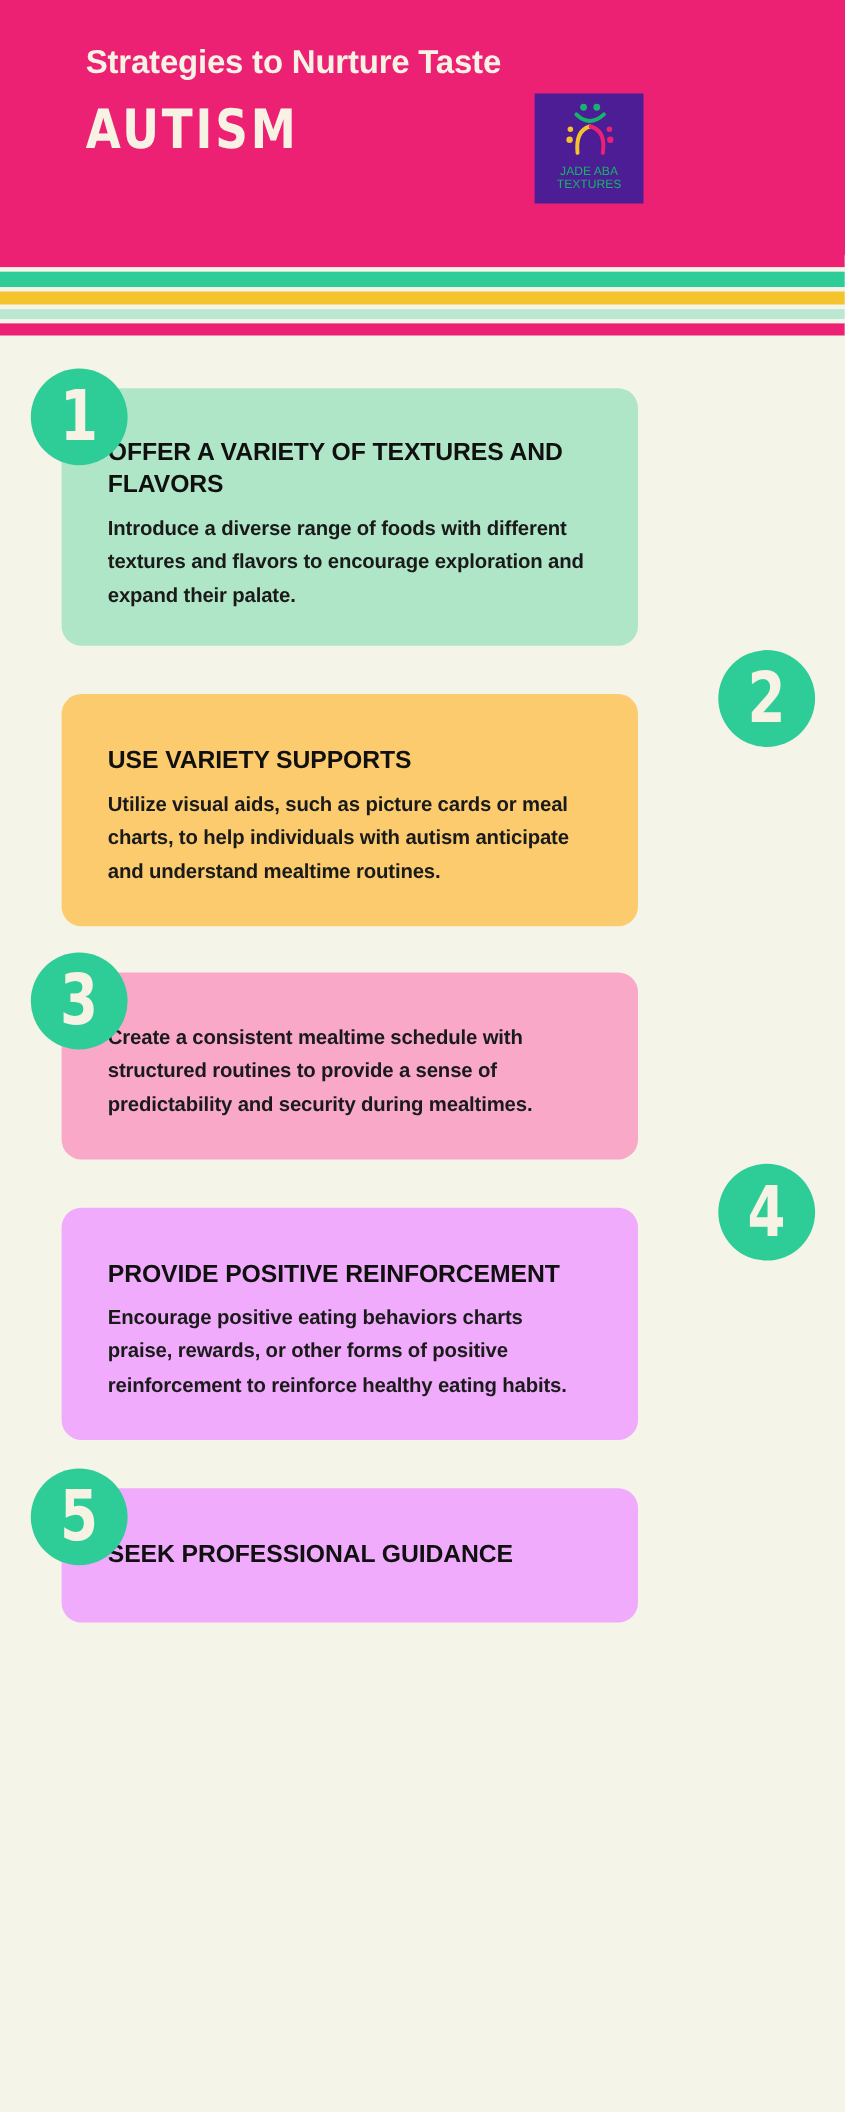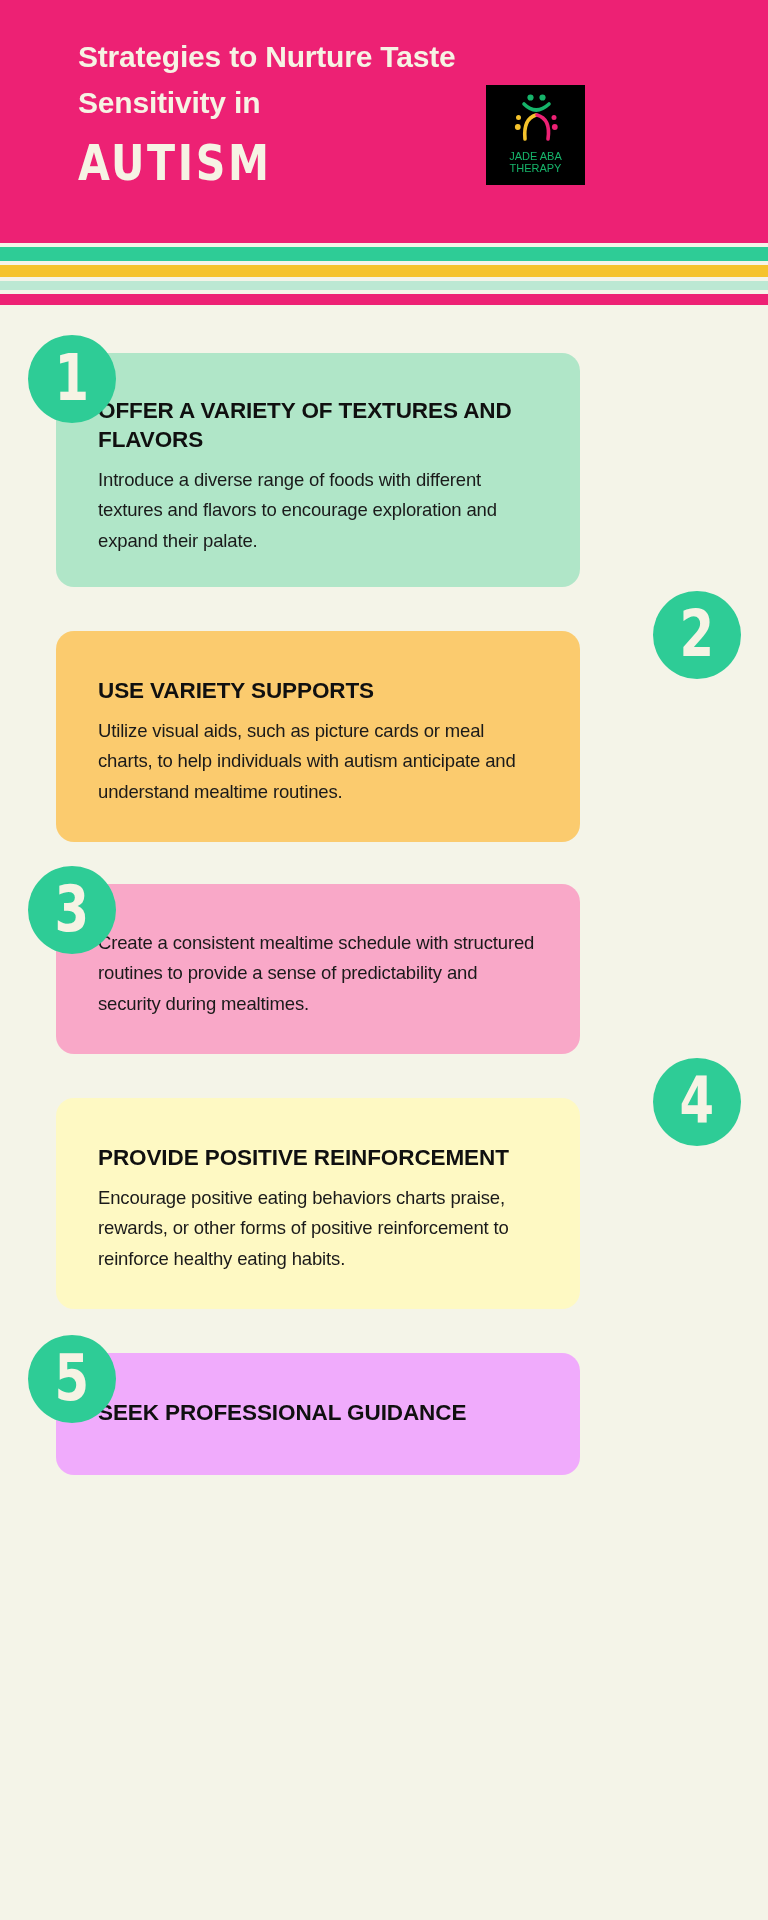--- a/index.html
+++ b/index.html
@@ -81,21 +81,21 @@
     color:#101010;
     letter-spacing:-0.1px;
     line-height:1.28;
     margin-bottom:10px;
   }
   .card-body {
     font-size:18.5px;
     color:#1A1A1A;
     line-height:1.66;
     letter-spacing:-0.15px;
-    font-weight:400;
+    font-weight:700;
   }
   .badge {
     position:absolute;
     width:88px; height:88px;
     border-radius:50%;
     background:#2ECC96;
     color:#F6F3E4;
     display:flex; align-items:center; justify-content:center;
     font-size:54px;
     font-weight:bold;
@@ -109,41 +109,40 @@
   .badge.br { right:27px; top:-40px; }
 </style>
 </head>
 <body>
 
 <div class="page" style="background: rgb(244, 244, 232);">
 
   <div class="header" style="background: rgb(237, 33, 116);">
     <div class="header-title" style="color: rgb(246, 243, 228);">
       <div>Strategies to Nurture Taste</div>
-      <div>Sensitivity in</div>
     </div>
     <div class="header-autism" style="color: rgb(246, 243, 228);">AUTISM</div>
 
-    <div class="logo-box" style="background: #000000;">
+    <div class="logo-box" style="background: #4c1d95;">
       <svg class="logo-mark" viewBox="0 0 64 58">
 
         <circle cx="26.5" cy="6.5" r="3.1" fill="#16B46A"></circle>
         <circle cx="38.5" cy="6.5" r="3.1" fill="#16B46A"></circle>
         <path d="M20 13 Q32 25 45 13" stroke="#16B46A" stroke-width="3.6" fill="none" stroke-linecap="round"></path>
 
         <path d="M21 48 Q19 28 32 24" stroke="#F5C32C" stroke-width="3.6" fill="none" stroke-linecap="round"></path>
         <path d="M44 48 Q47 28 33 24" stroke="#ED2174" stroke-width="3.6" fill="none" stroke-linecap="round"></path>
         <circle cx="14.5" cy="26.5" r="2.5" fill="#F5C32C"></circle>
         <circle cx="13.8" cy="36" r="2.9" fill="#F5C32C"></circle>
         <circle cx="50" cy="26.5" r="2.5" fill="#ED2174"></circle>
         <circle cx="50.8" cy="36" r="2.9" fill="#ED2174"></circle>
       </svg>
       <div class="logo-text" style="color: rgb(22, 180, 106);">
         <div>JADE ABA</div>
-        <div>THERAPY</div>
+        <div>TEXTURES</div>
       </div>
     </div>
   </div>
 
   <div class="stripes">
     <div class="stripe s-gap"></div>
     <div class="stripe s-green" style="background: rgb(46, 204, 150);"></div>
     <div class="stripe s-gap"></div>
     <div class="stripe s-yel" style="background: rgb(245, 195, 44);"></div>
     <div class="stripe s-gap"></div>
@@ -173,21 +172,21 @@
       </div>
       <div class="card-wrap" style="margin-top: 42px;">
         <div class="card" style="background: rgb(249, 168, 200); margin-left: 56px; margin-right: 188px; padding-top: 44px; padding-bottom: 34px;">
           <div class="card-body">Create a consistent mealtime schedule with structured routines to provide a sense of predictability and security during mealtimes.</div>
         </div>
         <div class="badge bl" style="background: rgb(46, 204, 150); color: rgb(246, 243, 228);">
           <span>3</span>
         </div>
       </div>
       <div class="card-wrap" style="margin-top: 44px;">
-        <div class="card" style="background: #fef9c3; margin-left: 56px; margin-right: 188px; padding-top: 46px; padding-bottom: 34px;">
+        <div class="card" style="background: #f0abfc; margin-left: 56px; margin-right: 188px; padding-top: 46px; padding-bottom: 34px;">
           <div class="card-title">PROVIDE POSITIVE REINFORCEMENT</div>
           <div class="card-body">Encourage positive eating behaviors charts praise, rewards, or other forms of positive reinforcement to reinforce healthy eating habits.</div>
         </div>
         <div class="badge br" style="background: rgb(46, 204, 150); color: rgb(246, 243, 228);">
           <span>4</span>
         </div>
       </div>
       <div class="card-wrap" style="margin-top: 44px;">
         <div class="card" style="background: #f0abfc; margin-left: 56px; margin-right: 188px; padding-top: 46px; padding-bottom: 38px;">
           <div class="card-title">SEEK PROFESSIONAL GUIDANCE</div>

